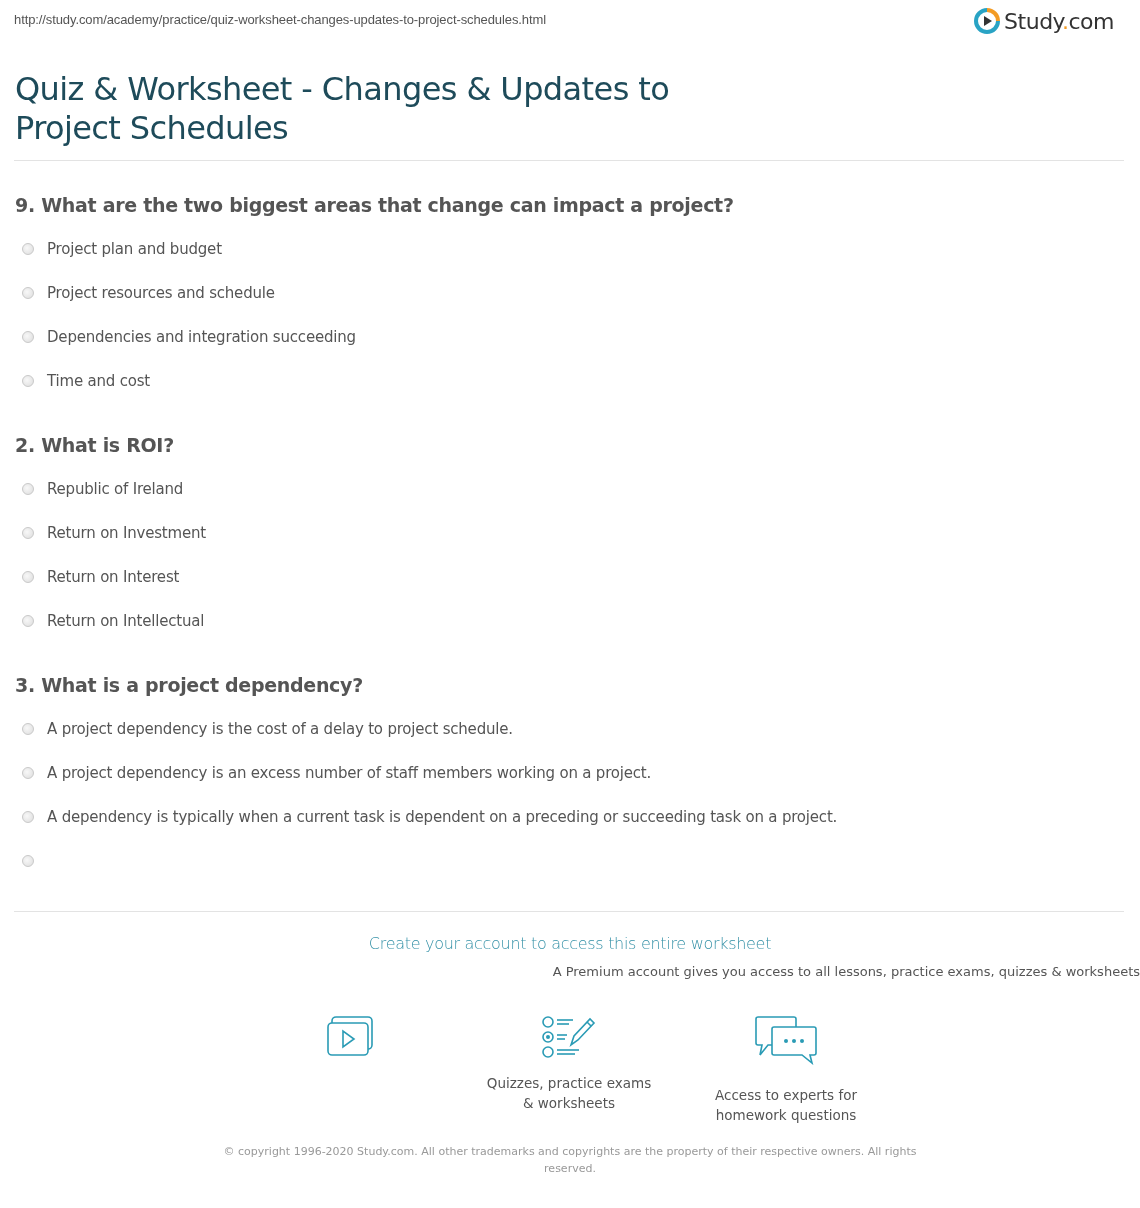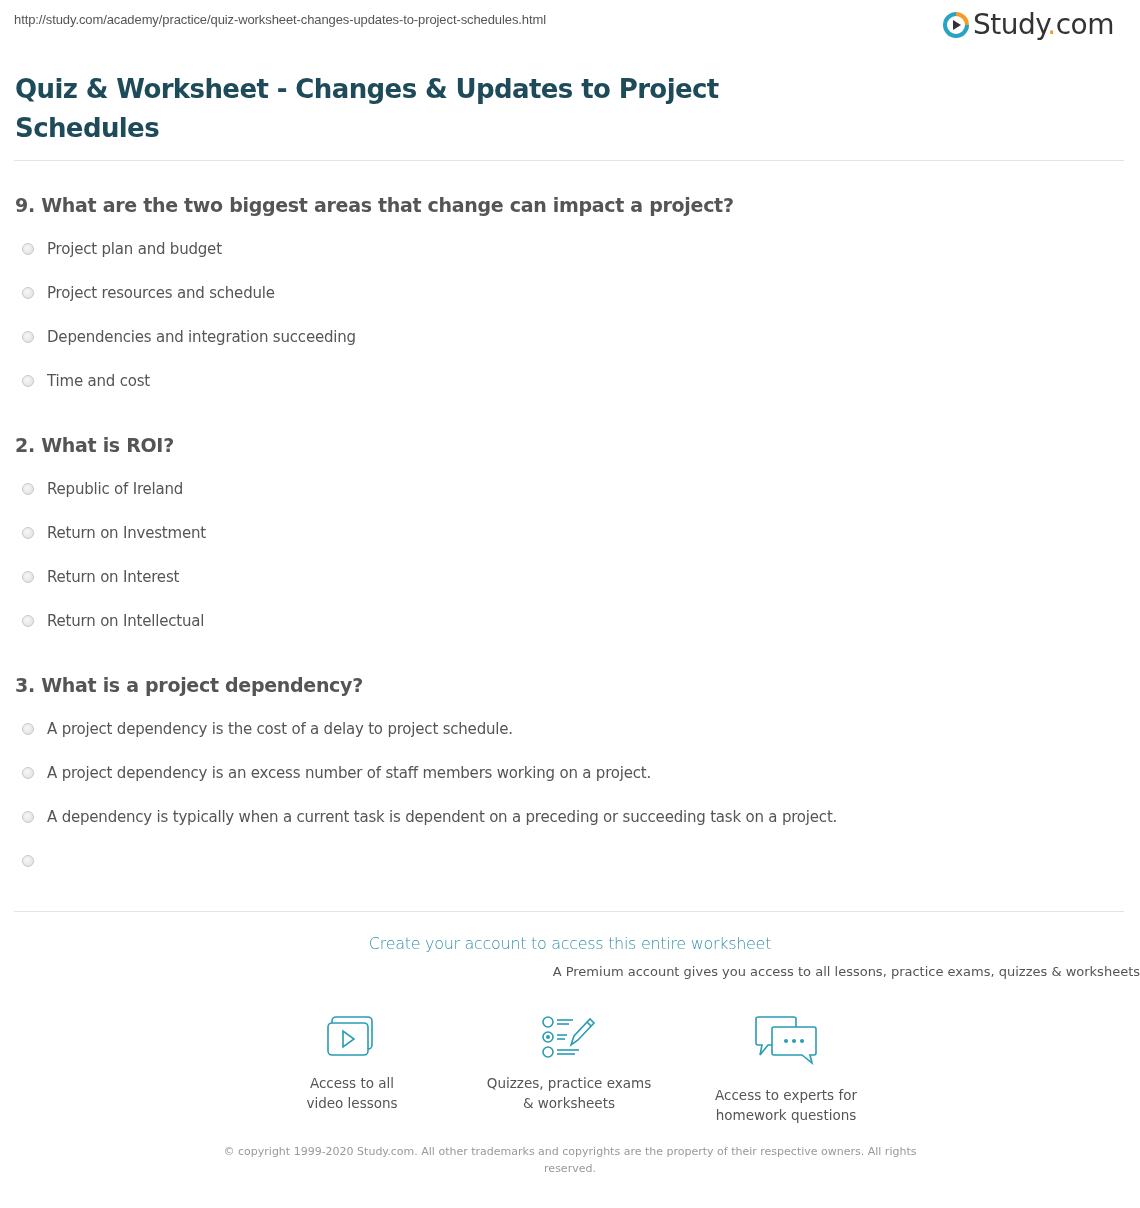--- a/index.html
+++ b/index.html
@@ -1,22 +1,22 @@
 <!DOCTYPE html>
 <html><head>
 <meta charset="utf-8">
 <style>
   * { box-sizing: border-box; margin: 0; padding: 0; }
   html, body { width: 1140px; background: #ffffff; }
   body { font-family: "DejaVu Sans", "Liberation Sans", sans-serif; color: #555; position: relative; height: 1208px; overflow: hidden; }
   .url { position: absolute; left: 14px; top: 12px; font-size: 13px; color: #555; font-family: "Liberation Sans", sans-serif; letter-spacing: -0.1px; }
   .logo { position: absolute; right: 26px; top: 8px; display: flex; align-items: center; }
-  .logo-text { font-family: "DejaVu Sans", sans-serif; font-size: 28px; color: #333; letter-spacing: -0.5px; font-weight: 500; }
+  .logo-text { font-family: "DejaVu Sans", sans-serif; font-size: 22px; color: #333; letter-spacing: -0.5px; font-weight: 500; }
   .logo-dot { color: #f39b24; }
-  .page-title { position: absolute; left: 15px; top: 70px; width: 760px; font-size: 26px; line-height: 39px; color: #1e4b5a; font-family: "DejaVu Sans", sans-serif; font-weight: bold; letter-spacing: -0.6px; }
+  .page-title { position: absolute; left: 15px; top: 70px; width: 760px; font-size: 32px; line-height: 39px; color: #1e4b5a; font-family: "DejaVu Sans", sans-serif; font-weight: normal; letter-spacing: -0.6px; }
   .hr { position: absolute; left: 14px; right: 16px; height: 1px; background: #e3e3e3; }
   .question { position: absolute; left: 15px; font-size: 19px; font-weight: bold; color: #555; font-family: "DejaVu Sans", sans-serif; letter-spacing: -0.3px; }
   .option { position: absolute; left: 22px; display: flex; align-items: center; height: 22px; cursor: pointer; text-align: right; }
   .radio { width: 12px; height: 12px; border-radius: 50%; border: 1px solid #c9c9c9; background: radial-gradient(circle at 40% 40%, #f8f8f8 0%, #dcdcdc 100%); margin-right: 13px; flex-shrink: 0; }
   .opt-label { font-size: 15px; color: #555; font-family: "DejaVu Sans", sans-serif; letter-spacing: -0.2px; }
   .cta-title { position: absolute; left: 0; right: 0; top: 934px; text-align: center; font-size: 16px; color: #3591a7; font-family: "DejaVu Sans", sans-serif; font-weight: 300; letter-spacing: -0.3px; }
   .cta-sub { position: absolute; left: 0; right: 0; top: 964px; text-align: right; font-size: 13px; color: #555; font-family: "DejaVu Sans", sans-serif; }
   .feature { position: absolute; top: 1015px; width: 200px; text-align: center; }
   .feature svg { display: block; margin: 0 auto; }
   .feature-label { margin-top: 14px; font-size: 13.5px; line-height: 20px; color: #555; font-family: "DejaVu Sans", sans-serif; }
@@ -97,24 +97,20 @@
 
 <div class="cta-title">Create your account to access this entire worksheet</div>
 <div class="cta-sub">A Premium account gives you access to all lessons, practice exams, quizzes &amp; worksheets</div>
 
 <div class="feature" style="left:252px">
   <svg width="52" height="44" viewBox="0 0 52 44">
     <rect x="6" y="2" width="40" height="32" rx="4" fill="none" stroke="#2a9bb5" stroke-width="1.6"></rect>
     <rect x="2" y="8" width="40" height="32" rx="4" fill="#fff" stroke="#2a9bb5" stroke-width="1.6"></rect>
     <polygon points="17,16 17,32 28,24" fill="none" stroke="#2a9bb5" stroke-width="1.6"></polygon>
   </svg>
-  <div class="feature-label">
-    <div>Access to all</div>
-    <div>video lessons</div>
-  </div>
 </div>
 
 <div class="feature" style="left:469px">
   <svg width="56" height="44" viewBox="0 0 56 44">
     <circle cx="7" cy="7" r="5" fill="none" stroke="#2a9bb5" stroke-width="1.6"></circle>
     <circle cx="7" cy="22" r="5" fill="none" stroke="#2a9bb5" stroke-width="1.6"></circle>
     <circle cx="7" cy="22" r="2" fill="#2a9bb5"></circle>
     <circle cx="7" cy="37" r="5" fill="none" stroke="#2a9bb5" stroke-width="1.6"></circle>
     <line x1="16" y1="5" x2="32" y2="5" stroke="#2a9bb5" stroke-width="1.6"></line>
     <line x1="16" y1="9" x2="28" y2="9" stroke="#2a9bb5" stroke-width="1.6"></line>
@@ -138,13 +134,13 @@
     <circle cx="32" cy="26" r="2" fill="#2a9bb5"></circle>
     <circle cx="40" cy="26" r="2" fill="#2a9bb5"></circle>
     <circle cx="48" cy="26" r="2" fill="#2a9bb5"></circle>
   </svg>
   <div class="feature-label" style="margin-top:20px">
     <div>Access to experts for</div>
     <div>homework questions</div>
   </div>
 </div>
 
-<div class="copyright">© copyright 1999-2020 Study.com. All other trademarks and copyrights are the property of their respective owners. All rights reserved.</div>
+<div class="copyright">© copyright 1996-2020 Study.com. All other trademarks and copyrights are the property of their respective owners. All rights reserved.</div>
 
 </body></html>

